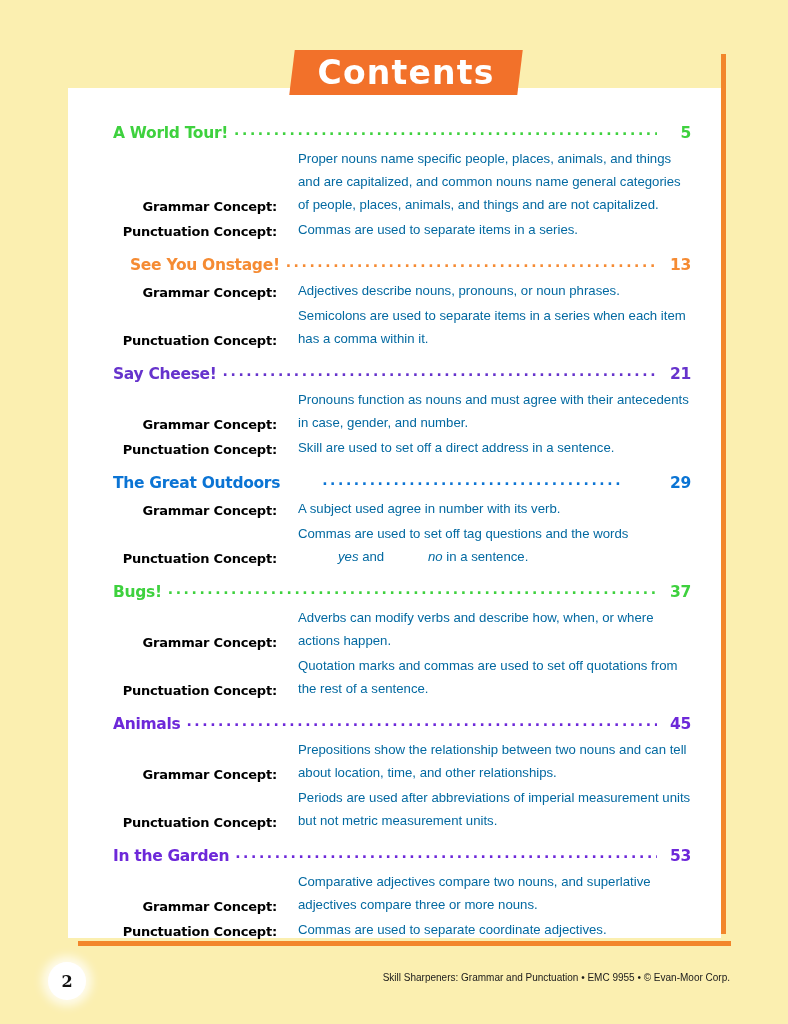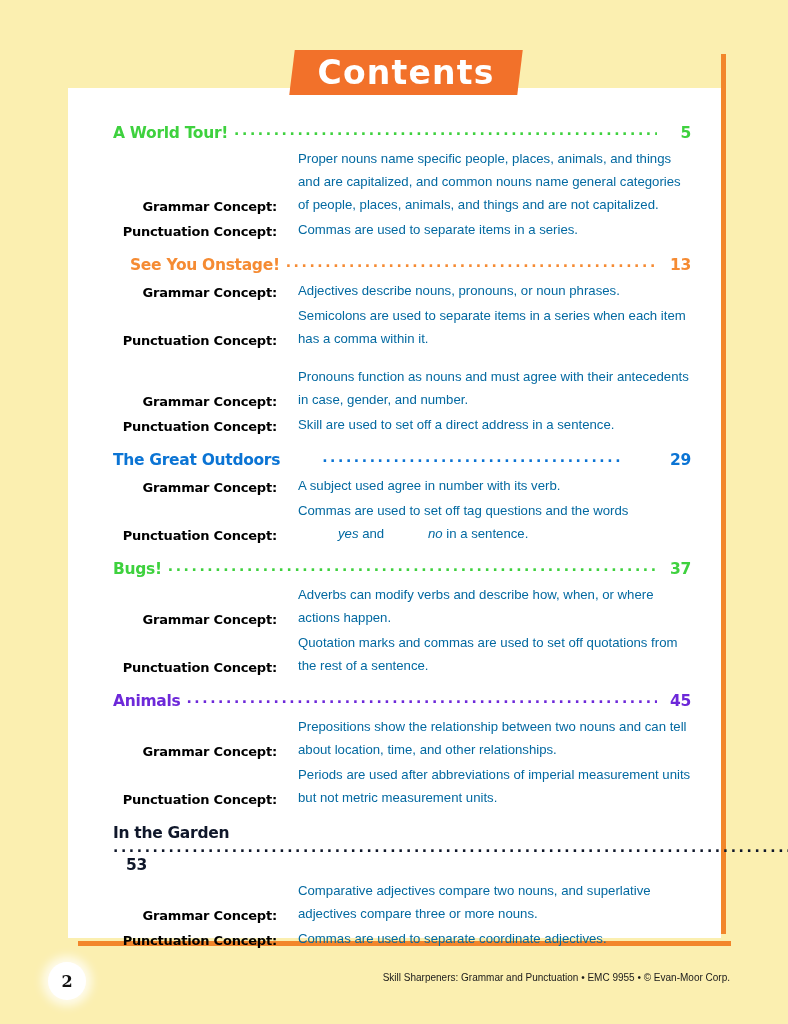--- a/index.html
+++ b/index.html
@@ -225,20 +225,25 @@
           <div class="concept-label">Grammar Concept:</div>
           <div class="concept-text">Adjectives describe nouns, pronouns, or noun phrases.</div>
         </div>
         <div class="concept-row">
           <div class="concept-label">Punctuation Concept:</div>
           <div class="concept-text">Semicolons are used to separate items in a series when each item has a comma within it.</div>
         </div>
       </div>
     </div>
     <div class="entry">
+      <div class="entry-head" style="color: rgb(102, 51, 204);">
+        <span class="entry-title">Say Cheese!</span>
+        <span class="entry-leader"></span>
+        <span class="entry-page">21</span>
+      </div>
       <div class="concepts">
         <div class="concept-row">
           <div class="concept-label">Grammar Concept:</div>
           <div class="concept-text">Pronouns function as nouns and must agree with their antecedents in case, gender, and number.</div>
         </div>
         <div class="concept-row">
           <div class="concept-label">Punctuation Concept:</div>
           <div class="concept-text">Skill are used to set off a direct address in a sentence.</div>
         </div>
       </div>
@@ -288,21 +293,21 @@
           <div class="concept-label">Grammar Concept:</div>
           <div class="concept-text">Prepositions show the relationship between two nouns and can tell about location, time, and other relationships.</div>
         </div>
         <div class="concept-row">
           <div class="concept-label">Punctuation Concept:</div>
           <div class="concept-text">Periods are used after abbreviations of imperial measurement units but not metric measurement units.</div>
         </div>
       </div>
     </div>
     <div class="entry">
-      <div class="entry-head" style="color: #0f172a; flex-direction: column;">
+      <div class="entry-head" style="color: #6d28d9;">
         <span class="entry-title">In the Garden</span>
         <span class="entry-leader"></span>
         <span class="entry-page">53</span>
       </div>
       <div class="concepts">
         <div class="concept-row">
           <div class="concept-label">Grammar Concept:</div>
           <div class="concept-text">Comparative adjectives compare two nouns, and superlative adjectives compare three or more nouns.</div>
         </div>
         <div class="concept-row">

